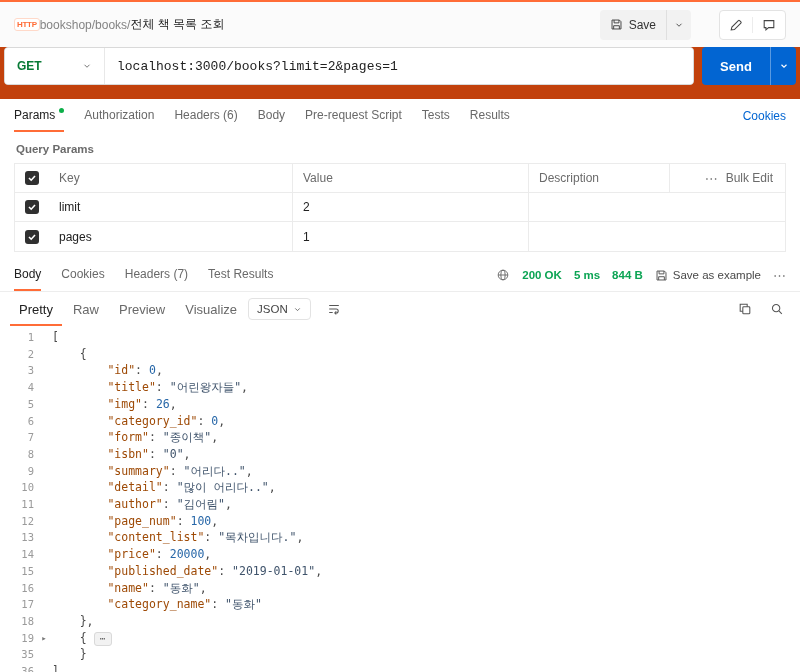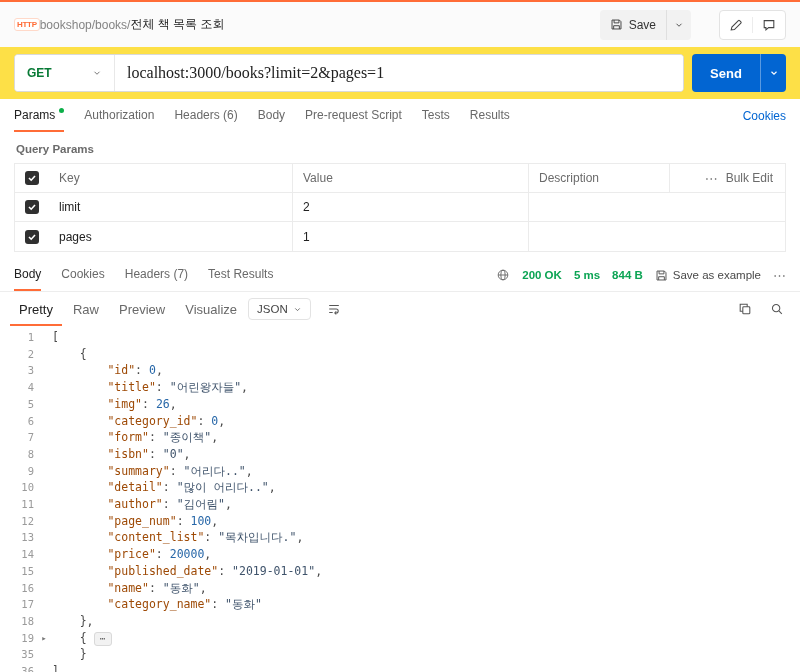--- a/index.html
+++ b/index.html
@@ -17,24 +17,24 @@
   .top-actions{display:flex;align-items:center;gap:28px}
   .save-btn{display:flex;align-items:center;height:30px;background:#f2f2f2;border-radius:4px;cursor:pointer;color:#333}
   .save-main{display:flex;align-items:center;gap:6px;padding:0 10px;font-size:12px}
   .v-div{width:1px;height:100%;background:#dfdfdf}
   .save-caret{padding:0 7px;display:flex;align-items:center;height:100%}
   .icon-group{display:flex;align-items:center;height:30px;border:1px solid #e3e3e3;border-radius:4px;background:#fff}
   .icon-btn{width:32px;height:100%;display:flex;align-items:center;justify-content:center;cursor:pointer}
   .icon-sep{width:1px;height:16px;background:#ececec}
 
   
-  .url-row{height:52px;flex:none;display:flex;align-items:center;gap:8px;padding:0 14px;background:#fde047}
+  .url-row{height:52px;flex:none;display:flex;gap:8px;padding:0 4px;background:#c2410c}
   .url-box{flex:1;height:38px;display:flex;align-items:stretch;border:1px solid #d9d9d9;border-radius:4px;background:#fff;overflow:hidden}
   .method-btn{width:100px;flex:none;display:flex;align-items:center;justify-content:space-between;padding:0 12px;border-right:1px solid #e8e8e8;color:#087a36;font-weight:700;font-size:12px;cursor:pointer;background:#fff}
-  .url-input{flex:1;border:0;outline:0;padding:0 12px;font-size:16px;color:#212121;font-family:Liberation Serif, serif}
+  .url-input{flex:1;border:0;outline:0;padding:0 12px;font-size:13px;color:#212121;font-family:Liberation Mono, monospace}
   .send-btn{width:94px;height:38px;flex:none;display:flex;background:#0265d2;border-radius:4px;color:#fff;cursor:pointer;overflow:hidden}
   .send-main{flex:1;display:flex;align-items:center;justify-content:center;font-size:13px;font-weight:600}
   .send-caret{width:26px;display:flex;align-items:center;justify-content:center;border-left:1px solid rgba(255,255,255,.35)}
 
   
   .req-tabs{height:33px;flex:none;display:flex;align-items:stretch;padding:0 14px;background:#fff}
   .tab{display:flex;align-items:center;gap:4px;margin-right:20px;border-bottom:2px solid transparent;color:#696969;cursor:pointer;font-size:12px;white-space:nowrap}
   .tab.active{color:#212121;border-bottom-color:#ff6c37;font-weight:500}
   .green-dot{width:5px;height:5px;border-radius:50%;background:#0caf49;margin-top:-9px}
   .cookies-link{margin-left:auto;display:flex;align-items:center;color:#0265d2;cursor:pointer;font-size:12px}

